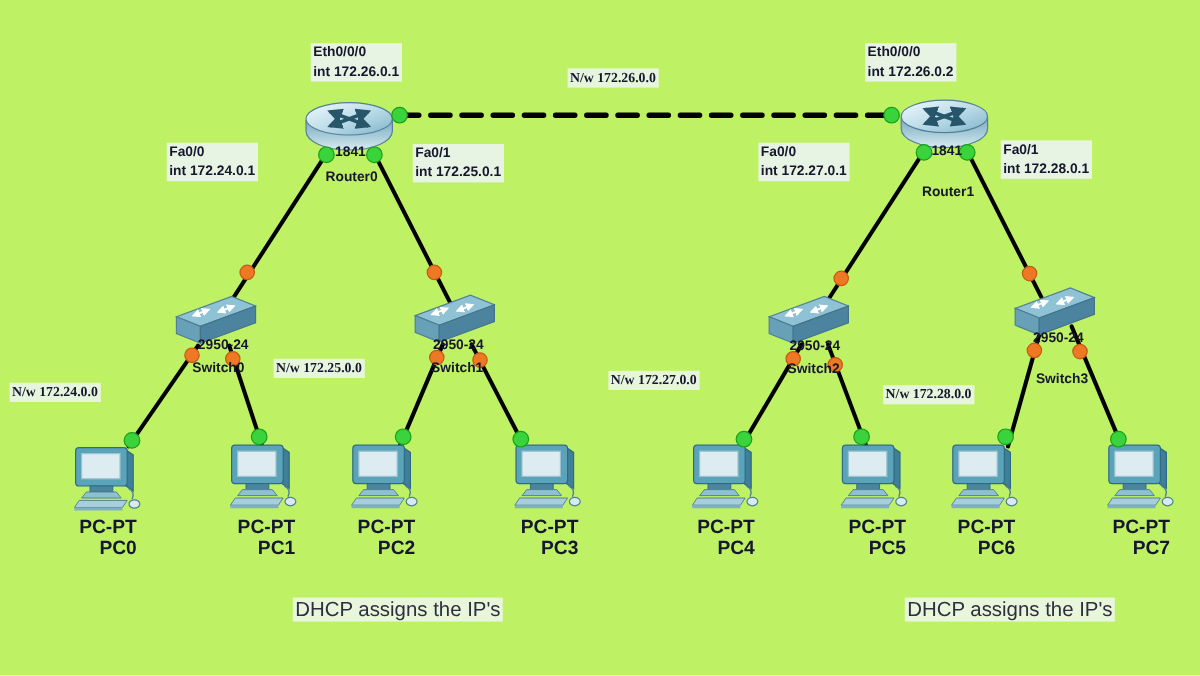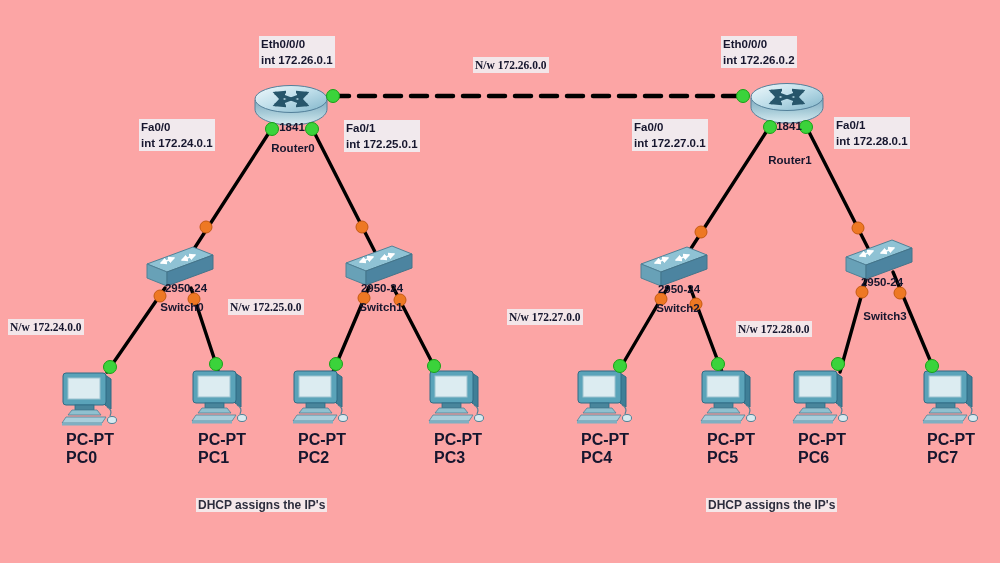--- a/index.html
+++ b/index.html
@@ -1,33 +1,33 @@
 <!DOCTYPE html>
 <html><head>
 <meta charset="utf-8">
 <style>
   html,body{margin:0;padding:0;background:#fff;}
   #canvas{
-    position:relative;width:1000px;height:563px;background:#fca5a5;
+    position:relative;width:1000px;height:563px;background:#bef264;
     font-family:"Liberation Sans",sans-serif;overflow:hidden;
   }
   svg.layer{position:absolute;left:0;top:0;pointer-events:none;}
   svg.layer line{pointer-events:stroke;}
   .dev{position:absolute;}
   .lbl{
     position:absolute;font-size:11.5px;font-weight:bold;color:#16162e;
     line-height:16px;white-space:nowrap;
   }
   .portlbl{background:rgba(238,244,249,0.85);padding:0 2px;}
-  .ctr{transform:translateX(-50%);text-align:left;}
+  .ctr{transform:translateX(-50%);text-align:right;}
   .netlbl{background:rgba(240,246,250,0.8);padding:0 2px;font-family:Liberation Serif, serif;}
   .pclbl{line-height:18px;font-size:16px;}
   .note{
-    position:absolute;font-size:12px;font-weight:700;color:#2e2e3e;
-    background:rgba(243,247,250,0.8);padding:0 2px;
+    position:absolute;font-size:17px;font-weight:400;color:#2e2e3e;
+    background:rgba(243,247,250,0.8);padding:0 2px;margin-left:48px;
   }
 </style>
 </head>
 <body>
 
 <svg style="position:absolute;width:0;height:0" aria-hidden="true">
   <defs>
     <linearGradient id="grTop" x1="0" y1="0" x2="1" y2="1">
       <stop offset="0" stop-color="#f0f9fc"></stop>
         <stop offset="0.5" stop-color="#bdddE9"></stop>

